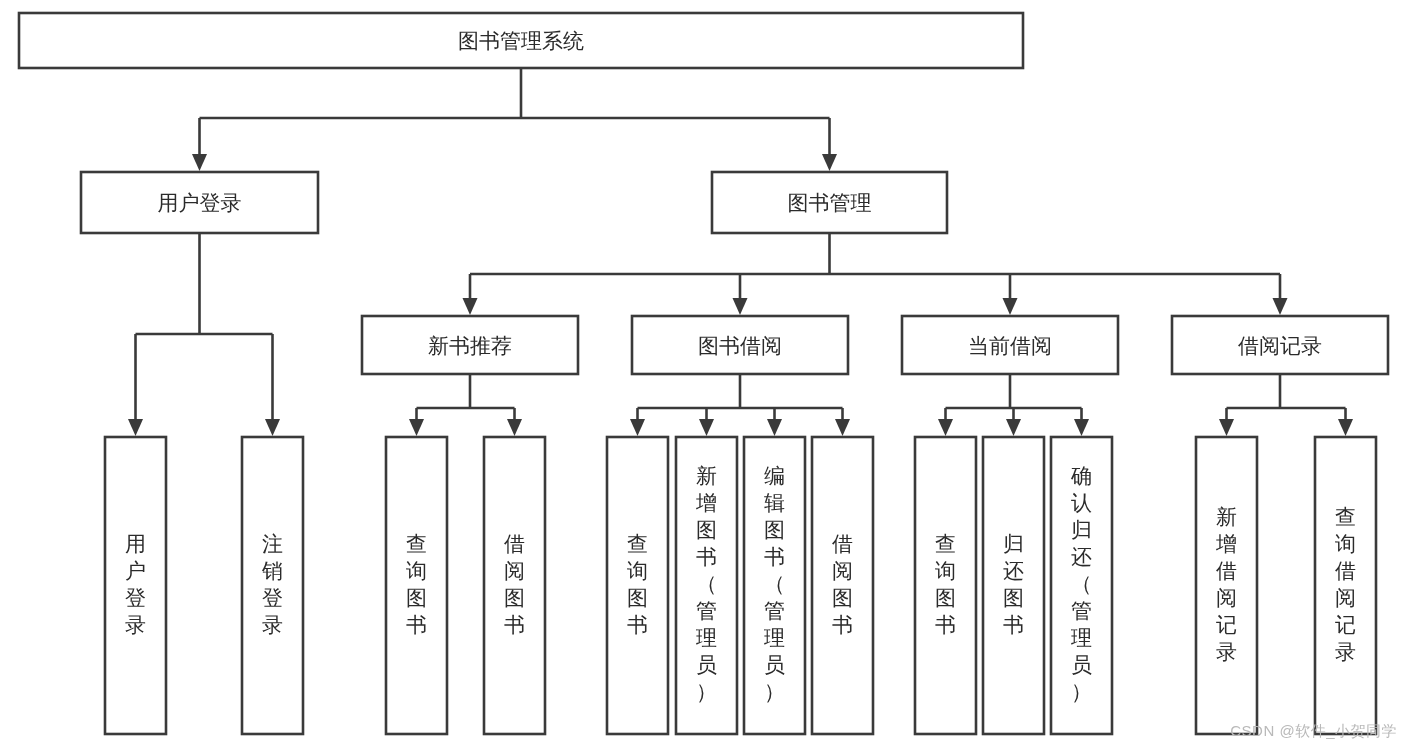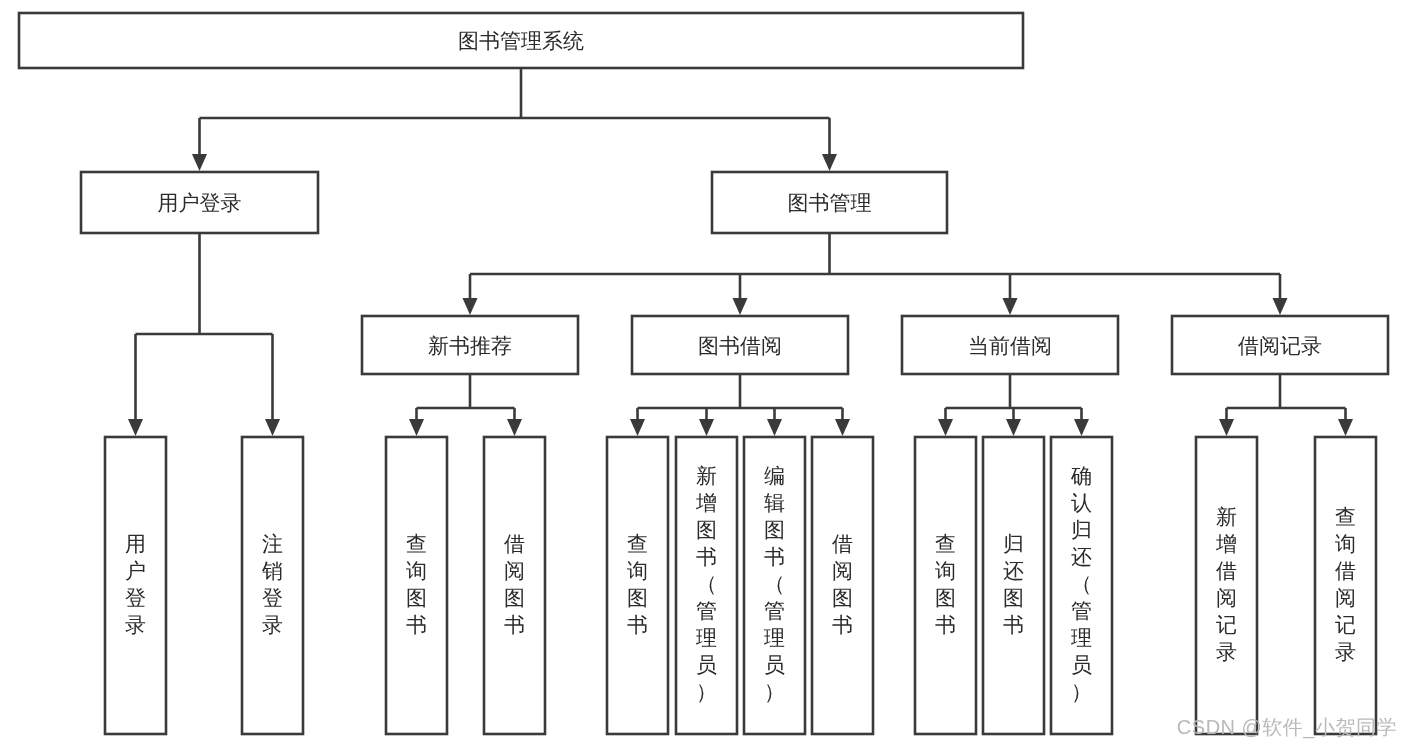--- a/index.html
+++ b/index.html
@@ -46,21 +46,21 @@
   }
   .arrow-head {
     fill: #3a3a3a;
     stroke: none;
   }
   .watermark {
     position: absolute;
     right: 8px;
     bottom: 6px;
     color: #b9b9b9;
-    font-size: 20px;
+    font-size: 15px;
     font-family: "Liberation Sans", "DejaVu Sans", sans-serif;
     white-space: nowrap;
     letter-spacing: 0.5px;
   }
 </style>
 </head>
 <body>
 
 <div id="diagram-root">
   <svg id="flow" viewBox="0 0 1405 747" xmlns="http://www.w3.org/2000/svg">

